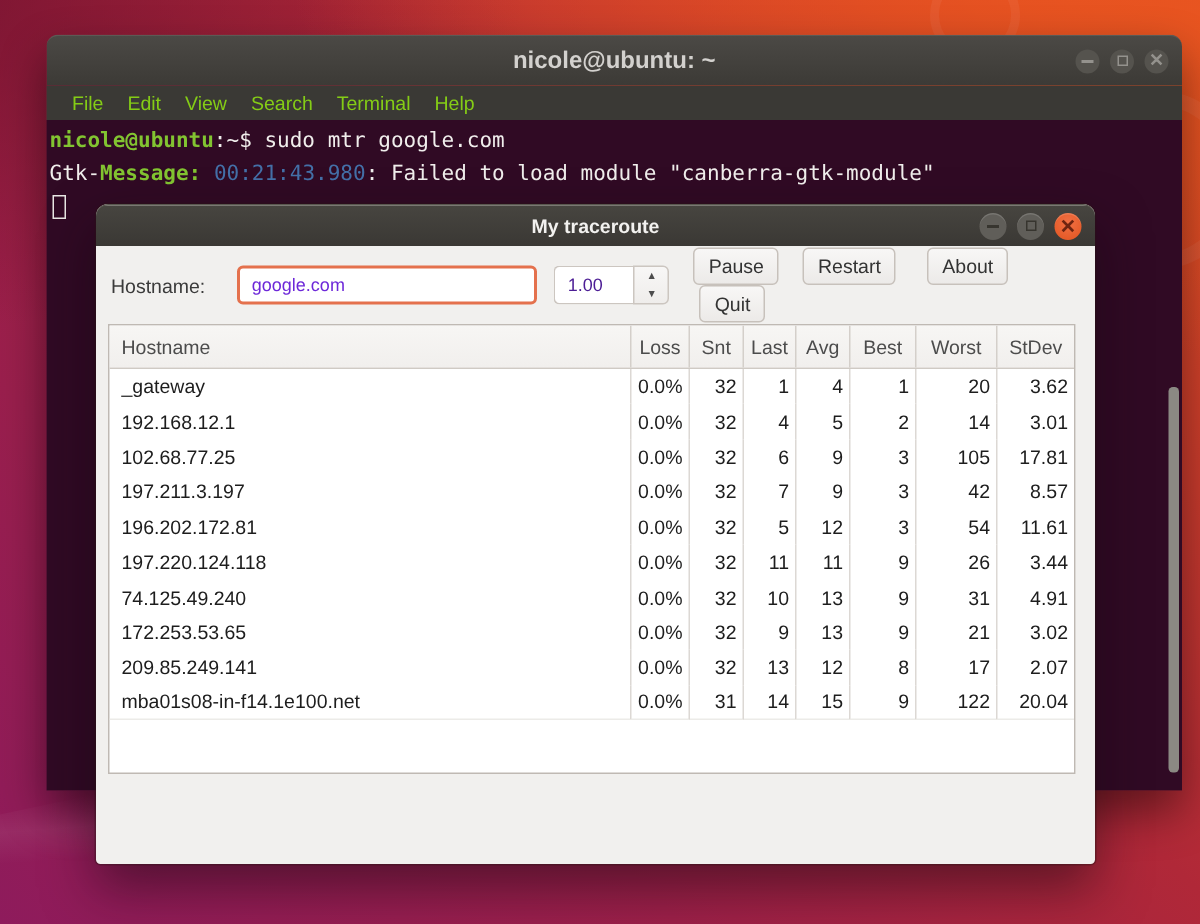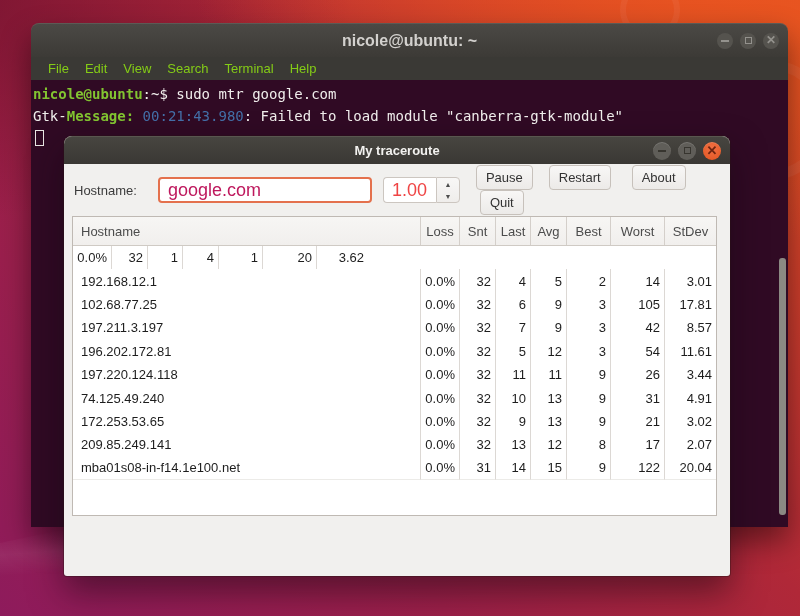--- a/index.html
+++ b/index.html
@@ -51,25 +51,25 @@
   .mtr-circle { width:18px; height:18px; border-radius:50%; background:#605e59;
     display:flex; align-items:center; justify-content:center; box-shadow:inset 0 1px 0 rgba(255,255,255,.15); }
   .mtr-circle .g-min { width:8px; height:2px; background:#37352f; }
   .mtr-circle .g-max { width:7px; height:7px; border:1.5px solid #37352f; }
   .mtr-circle.close { background:radial-gradient(circle at 50% 35%, #f07044, #e2541f); }
   .mtr-circle .g-close { color:#6e2410; font-size:13px; line-height:1; font-weight:bold; margin-top:-1px; }
 
   .mtr-toolbar { height:52px; display:flex; align-items:center; padding:0 14px 0 10px; }
   .hostname-label { font-size:13px; color:#3b3b3b; }
   .hostname-input { margin-left:21px; width:214px; height:26px; background:#fff;
-    border:2px solid #e4714d; border-radius:4px; padding:0 8px; font-size:18px; color:#be185d;
+    border:2px solid #e4714d; border-radius:4px; padding:0 8px; font-size:12px; color:#6d28d9;
     font-family:"Liberation Sans",sans-serif; outline:none; }
   .spinner { margin-left:11px; display:flex; height:26px; }
   .spin-field { width:53px; background:#fff; border:1px solid #ccc6c0; border-right:none;
-    border-radius:4px 0 0 4px; font-size:18px; color:#ef4444; display:flex; align-items:center; padding-left:8px; }
+    border-radius:4px 0 0 4px; font-size:12px; color:#4c1d95; display:flex; align-items:center; padding-left:8px; }
   .spin-arrows { width:24px; background:linear-gradient(#f8f7f6,#efedeb); border:1px solid #ccc6c0;
     border-radius:0 4px 4px 0; display:flex; flex-direction:column; }
   .spin-btn { flex:1; display:flex; align-items:center; justify-content:center; font-size:7px; color:#4d4d4d; }
   .mtr-btn { margin-left:16px; height:25px; padding:0 9px; font-size:13px; color:#333;
     background:linear-gradient(#f8f7f6,#eceae8); border:1px solid #c7c1bb; border-radius:4px;
     font-family:"Liberation Sans",sans-serif; }
   .mtr-btn:first-of-type { }
   .mtr-btn:nth-of-type(3) { margin-left:21px; }
   .mtr-btn:nth-of-type(4) { margin-left:20px; }
 
@@ -165,20 +165,21 @@
         <div class="th c1">Loss</div>
         <div class="th c2">Snt</div>
         <div class="th c3">Last</div>
         <div class="th c4">Avg</div>
         <div class="th c5">Best</div>
         <div class="th c6">Worst</div>
         <div class="th c7">StDev</div>
       </div>
     <div id="mtr-tbody">
         <div class="tr">
+          <div class="td c0">_gateway</div>
           <div class="td c1">0.0%</div>
           <div class="td c2">32</div>
           <div class="td c3">1</div>
           <div class="td c4">4</div>
           <div class="td c5">1</div>
           <div class="td c6">20</div>
           <div class="td c7">3.62</div>
         </div>
         <div class="tr">
           <div class="td c0">192.168.12.1</div>

